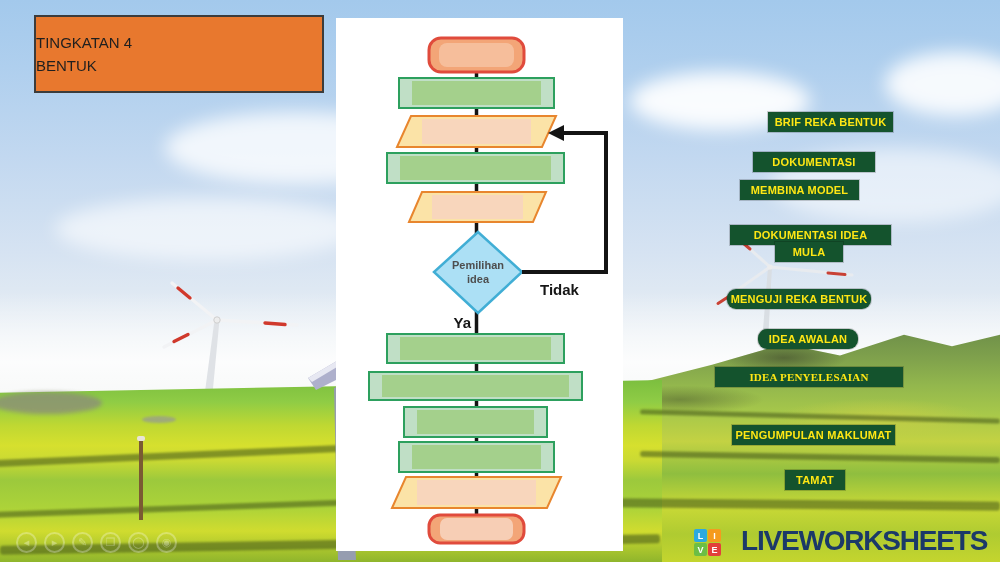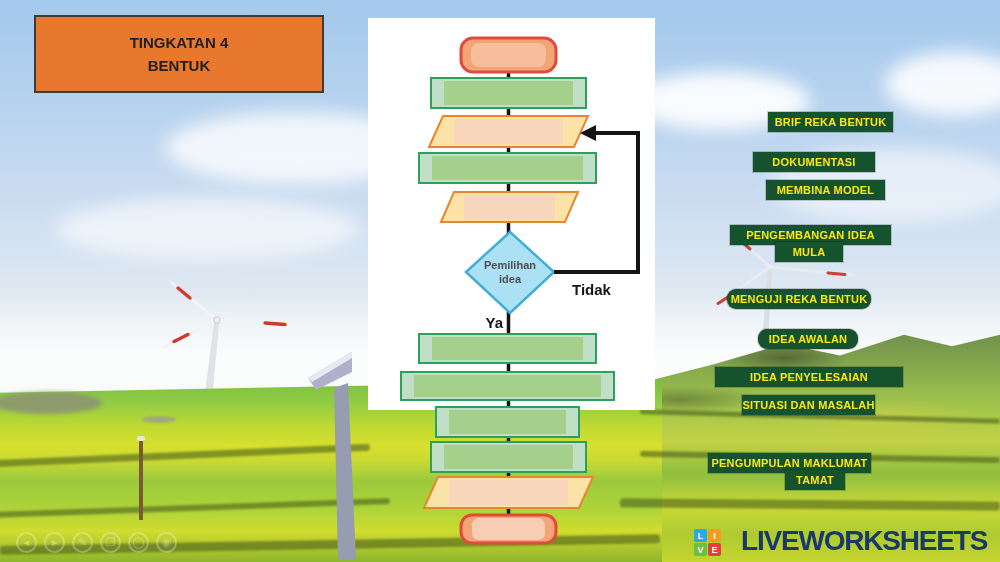--- a/index.html
+++ b/index.html
@@ -37,24 +37,24 @@
   .h6{left:620px;top:500px;width:380px;height:9px;transform:rotate(.5deg);}
   .rocks{position:absolute;left:-8px;top:392px;width:110px;height:22px;background:#8C8F77;border-radius:50%;filter:blur(2px);opacity:.8;}
   .rock2{position:absolute;left:142px;top:416px;width:34px;height:7px;background:#9AA08A;border-radius:50%;filter:blur(1px);opacity:.8;}
   .fence-post{position:absolute;left:139px;top:440px;width:4px;height:80px;background:#7A5A33;}
   .fence-cap{position:absolute;left:137px;top:436px;width:8px;height:5px;background:#E8E4D8;border-radius:2px;}
   .turbine{position:absolute;}
 
   
   .header-box{position:absolute;left:34px;top:15px;width:290px;height:78px;background:#E8782E;
     border:2px solid #3C3C3C;box-sizing:border-box;display:flex;flex-direction:column;justify-content:center;
-    text-align:center;color:#1F1F1F;font-size:15px;font-weight:700;line-height:1.55;}
-
-  
-  .panel{position:absolute;left:368px;top:18px;width:287px;height:392px;background:#FFFFFF;}
+    color:#1F1F1F;font-size:15px;font-weight:400;line-height:1.55;}
+
+  
+  .panel{position:absolute;left:336px;top:18px;width:287px;height:533px;background:#FFFFFF;}
 
   
   .chip{position:absolute;height:20px;background:#14532d;color:#FFE714;
     display:flex;align-items:center;justify-content:center;
     font-size:11px;font-weight:700;letter-spacing:.2px;cursor:grab;box-shadow:0 0 0 1px rgba(0,0,0,.18);}
 
   
   .controls{position:absolute;left:16px;top:532px;display:flex;gap:7px;opacity:.38;}
   .ctrl{width:21px;height:21px;border:2px solid rgba(255,255,255,.75);border-radius:50%;
     color:rgba(255,255,255,.85);font-size:11px;display:flex;align-items:center;justify-content:center;
@@ -197,28 +197,27 @@
 
       <g>
         <rect x="93" y="497" width="95" height="28" rx="11" fill="#F3A577" stroke="#E04B3C" stroke-width="3"></rect>
         <rect x="104" y="500" width="73" height="22" rx="7" fill="#F7D0B8" opacity="0.95"></rect>
       </g>
     </svg>
   </div>
 
   <div class="chip" style="left:768px;top:112px;width:125px;">BRIF REKA BENTUK</div>
   <div class="chip" style="left:753px;top:152px;width:122px;">DOKUMENTASI</div>
-  <div class="chip" style="left:766px;top:180px;width:119px;text-align:right;">MEMBINA MODEL</div>
-  <div class="chip" style="left:730px;top:225px;width:161px;">PENGEMBANGAN IDEA</div>
+  <div class="chip" style="left:740px;top:180px;width:119px;text-align:right;">MEMBINA MODEL</div>
+  <div class="chip" style="left:730px;top:225px;width:161px;">DOKUMENTASI IDEA</div>
   <div class="chip" style="left:775px;top:242px;width:68px;">MULA</div>
   <div class="chip" style="left:727px;top:289px;width:144px;border-radius:9px;">MENGUJI REKA BENTUK</div>
   <div class="chip" style="left:758px;top:329px;width:100px;border-radius:9px;">IDEA AWALAN</div>
-  <div class="chip" style="left:715px;top:367px;width:188px;">IDEA PENYELESAIAN</div>
-  <div class="chip" style="left:742px;top:395px;width:133px;">SITUASI DAN MASALAH</div>
-  <div class="chip" style="left:708px;top:425px;width:163px;margin-top:28px;">PENGUMPULAN MAKLUMAT</div>
+  <div class="chip" style="left:715px;top:367px;width:188px;font-family:Liberation Serif, serif;">IDEA PENYELESAIAN</div>
+  <div class="chip" style="left:732px;top:425px;width:163px;">PENGUMPULAN MAKLUMAT</div>
   <div class="chip" style="left:785px;top:470px;width:60px;">TAMAT</div>
 
   <div class="header-box">
     <div>TINGKATAN 4</div>
     <div>BENTUK</div>
   </div>
 
   <div class="controls">
     <div class="ctrl">◂</div>
     <div class="ctrl">▸</div>

